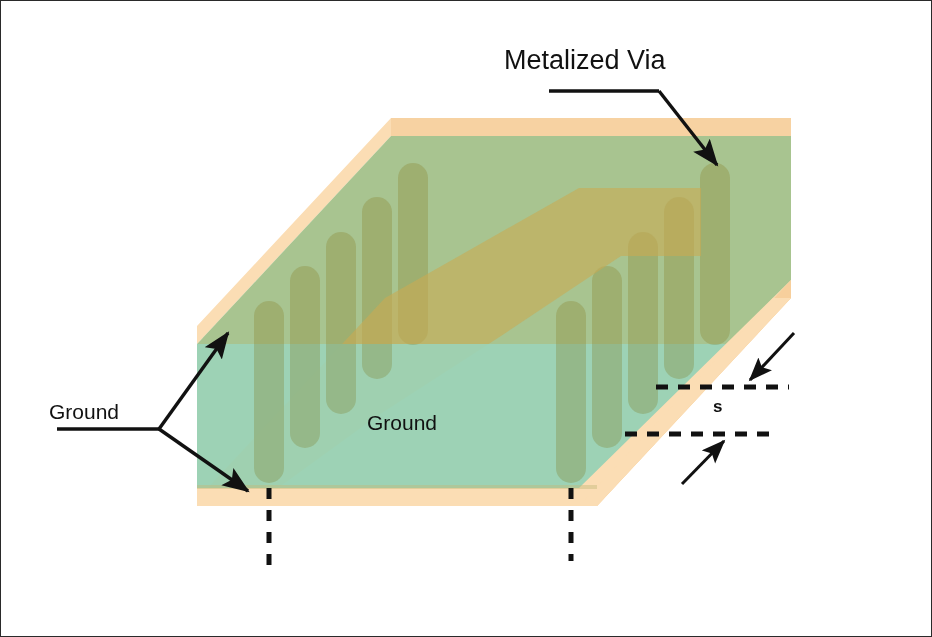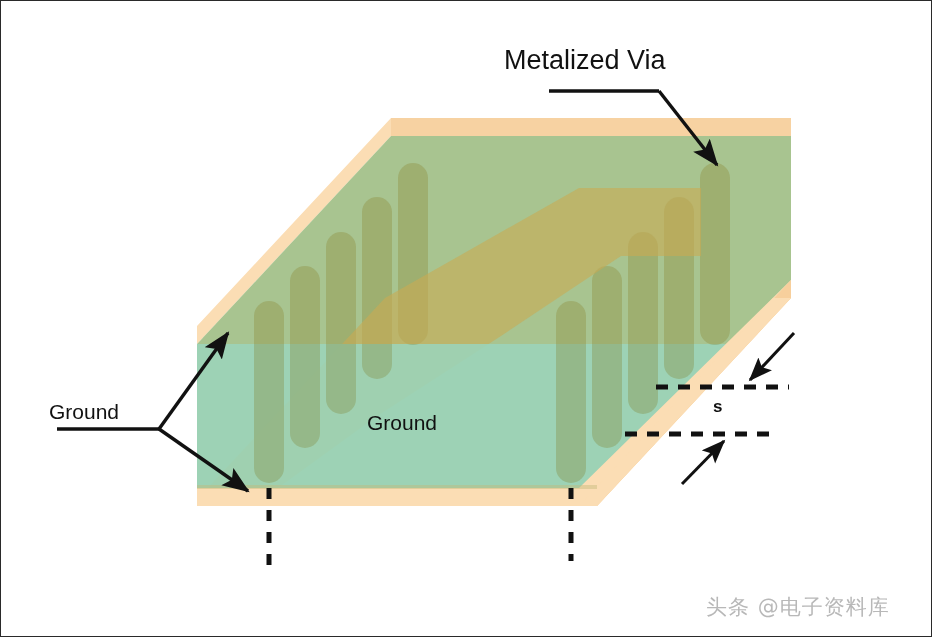--- a/index.html
+++ b/index.html
@@ -206,15 +206,14 @@
   </svg>
 
   <div class="lbl" id="label-metalized-via">Metalized Via</div>
 
   <div class="lbl" id="label-ground">Ground</div>
 
   <div class="lbl" id="label-strip">Ground</div>
 
   <div class="lbl" id="label-spacing">s</div>
 
-  <div id="watermark">头条 @电子资料库</div>
 
 </div>
 
 </body></html>

